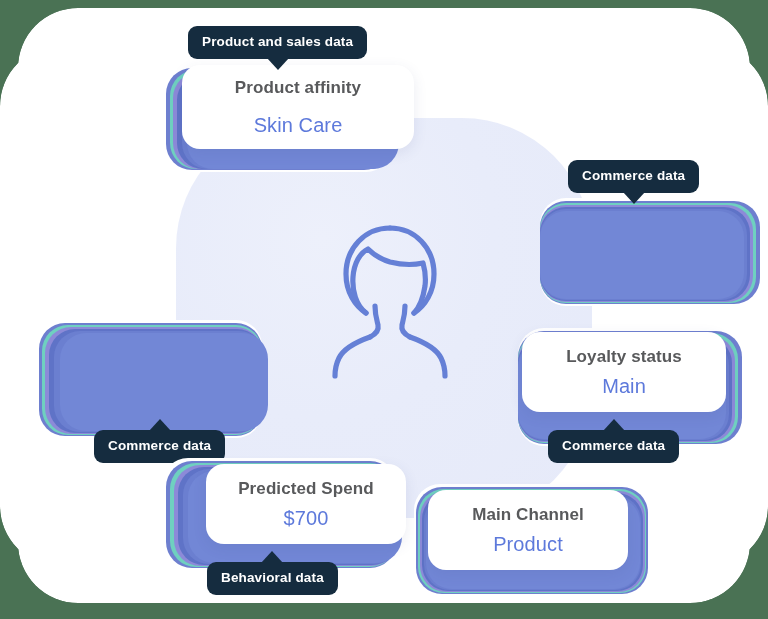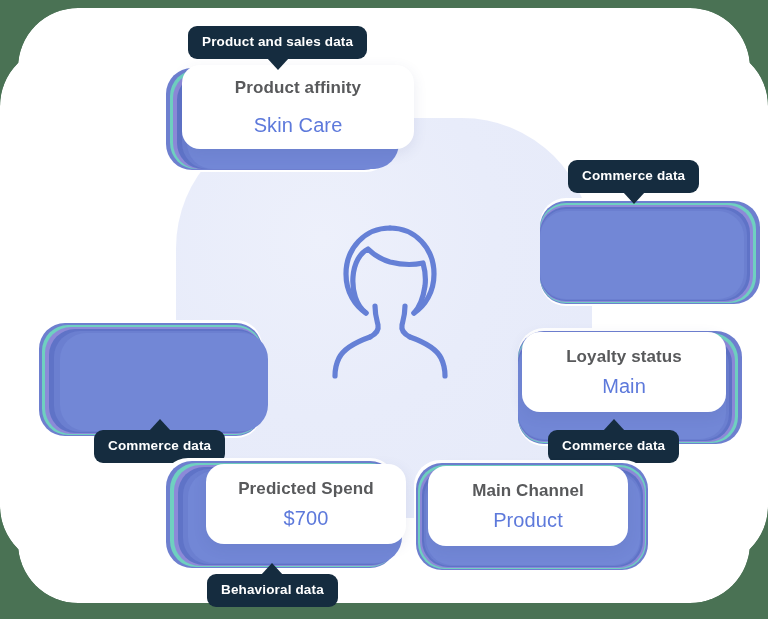--- a/index.html
+++ b/index.html
@@ -232,26 +232,26 @@
       <div class="ring" style="left:112px; top:13px; width:226px; height:104px; background:#6fd0c0;"></div>
       <div class="ring" style="left:116px; top:15px; width:223px; height:101px; background:#8c8ad8;"></div>
       <div class="ring" style="left:120px; top:17px; width:220px; height:98px; background:#5f73c7;"></div>
       <div class="ring" style="left:125px; top:19px; width:217px; height:95px; background:#6b7fd0;"></div>
       <div class="ring" style="left:130px; top:21px; width:214px; height:92px; background:#7287d6;"></div>
     </div>
     <div class="card" style="left:132px; top:14px; width:200px; height:80px;margin-left:16px;">
       <div class="card-title">Predicted Spend</div>
       <div class="card-value">$700</div>
     </div>
-    <div class="tip up" style="left:149px; top:124px;">
+    <div class="tip up" style="left:149px; top:112px;">
       <span>Behavioral data</span>
     </div>
   </div>
 
-  <div class="node" style="left:400px; top:452px; width:330px; height:130px;">
+  <div class="node" style="left:400px; top:476px; width:330px; height:130px;">
     <div class="stack">
       <div class="ring" style="left:14px; top:8px; width:236px; height:112px; background:#ffffff;"></div>
       <div class="ring" style="left:16px; top:11px; width:232px; height:107px; background:#6e7fcf;"></div>
       <div class="ring" style="left:18px; top:13px; width:228px; height:104px; background:#6fd0c0;"></div>
       <div class="ring" style="left:20px; top:15px; width:225px; height:101px; background:#8c8ad8;"></div>
       <div class="ring" style="left:22px; top:17px; width:221px; height:98px; background:#5f73c7;"></div>
       <div class="ring" style="left:24px; top:19px; width:217px; height:95px; background:#6b7fd0;"></div>
       <div class="ring" style="left:26px; top:21px; width:214px; height:92px; background:#7287d6;"></div>
     </div>
     <div class="card" style="left:28px; top:14px; width:200px; height:80px;">

